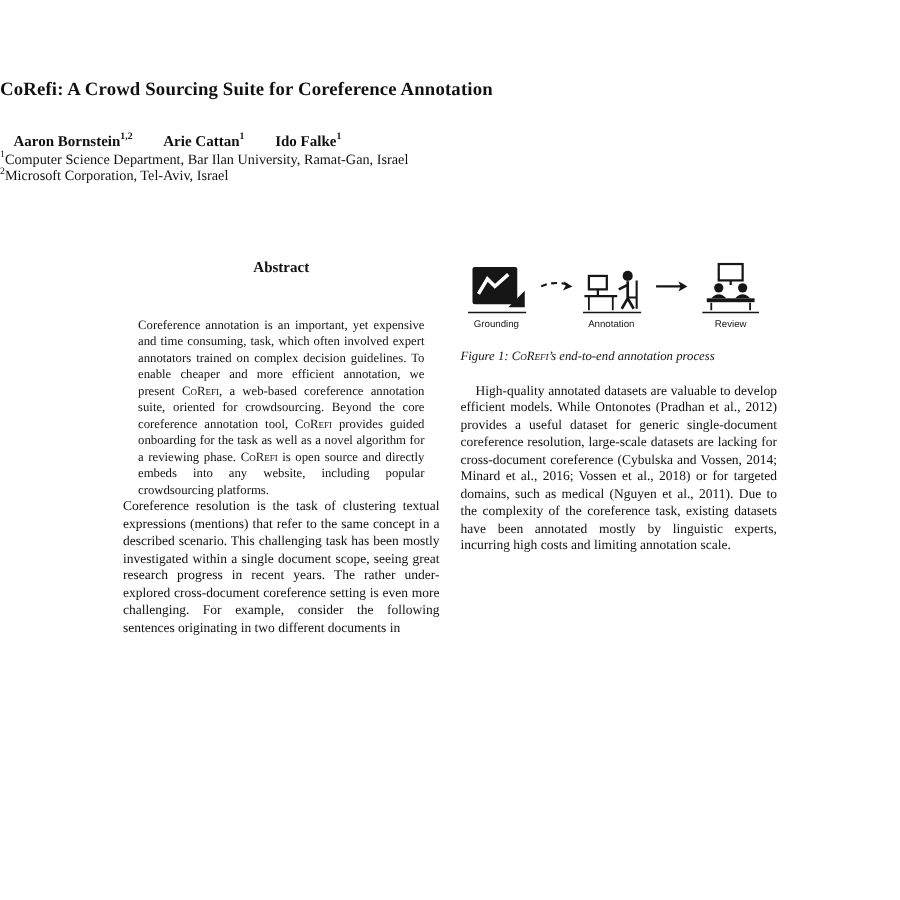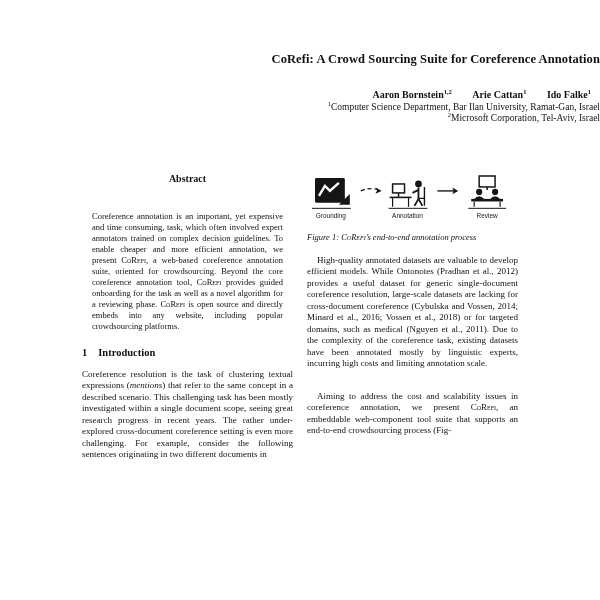--- a/index.html
+++ b/index.html
@@ -2,21 +2,21 @@
 <html><head>
 <meta charset="utf-8">
 <style>
   * { margin:0; padding:0; box-sizing:border-box; }
   html,body { background:#ffffff; }
   .page {
     position:relative; width:600px; height:600px; margin:0 auto;
     background:#fff; overflow:hidden; color:#111;
     font-family:"Liberation Serif","DejaVu Serif",serif;
   }
-  .header { text-align:right; padding-top:52px; }
+  .header { text-align:left; padding-top:52px; }
   .title  { font-size:12.5px; font-weight:bold; letter-spacing:0.1px; }
   .authors { margin-top:22px; font-size:10px; font-weight:bold; }
   .author { margin:0 9px; white-space:nowrap; }
   sup { font-size:6.5px; vertical-align:super; line-height:0; }
   .affil { font-size:9.5px; margin-top:1.5px; }
   .emails {
     margin-top:7px; font-family:"Liberation Mono","DejaVu Sans Mono",monospace;
     font-size:11px; letter-spacing:0.2px;
   }
   .columns { display:flex; gap:14px; padding:0 82px; margin-top:50px; }
@@ -24,21 +24,21 @@
   .abstract { padding:0 10px; }
   .abstract-heading { text-align:center; font-size:10px; font-weight:bold; margin-bottom:25px; }
   .abstract-body { font-size:8.5px; line-height:1.3; }
   .links { font-size:8.5px; line-height:1.35; margin-top:9px; overflow-wrap:anywhere; }
   .section-heading { font-size:10.5px; font-weight:bold; margin:14px 0 9px; text-align:left; }
   .section-heading .num { margin-right:11px; }
   p.para { margin:0; }
   p.para + p.para { margin-top:21px; }
   .indent { text-indent:10px; }
   .sc { font-variant:small-caps; }
-  .i  { font-style:italic; }
+  .i  { }
   .b  { font-weight:bold; }
   .tt { font-family:"Liberation Mono","DejaVu Sans Mono",monospace; font-size:0.94em; }
   figure { margin:2px 0 12px 0; }
   .fig-art { width:100%; display:block; }
   figcaption { font-size:8.5px; margin-top:7px; text-align:left;font-style:italic; }
   svg text { font-family:"Liberation Sans","DejaVu Sans",sans-serif; font-size:6.5px; fill:#161616; }
 </style>
 </head>
 <body>
 
@@ -59,23 +59,20 @@
   </div>
 
   <div class="columns">
 
     <div class="col">
       <div class="abstract">
         <div class="abstract-heading">Abstract</div>
         <p class="abstract-body para"><span>Coreference annotation is an important, yet expensive and time consuming, task, which often involved expert annotators trained on complex decision guidelines. To enable cheaper and more efficient annotation, we present </span><span class="sc">CoRefi</span><span>, a web-based coreference annotation suite, oriented for crowdsourcing. Beyond the core coreference annotation tool, </span><span class="sc">CoRefi</span><span> provides guided onboarding for the task as well as a novel algorithm for a reviewing phase. </span><span class="sc">CoRefi</span><span> is open source and directly embeds into any website, including popular crowdsourcing platforms.</span></p>
       </div>
 
-      <div class="section-heading">
-        <span class="num">1</span><span>Introduction</span>
-      </div>
 
       <p class="para"><span>Coreference resolution is the task of clustering textual expressions (</span><span class="i">mentions</span><span>) that refer to the same concept in a described scenario. This challenging task has been mostly investigated within a single document scope, seeing great research progress in recent years. The rather under-explored cross-document coreference setting is even more challenging. For example, consider the following sentences originating in two different documents in</span></p>
     </div>
 
     <div class="col">
       <figure>
         <svg class="fig-art" viewBox="0 0 212 50" xmlns="http://www.w3.org/2000/svg">
 
           <g>
             <rect x="8" y="3" width="30" height="25" rx="1.5" fill="#161616"></rect>
@@ -119,17 +116,16 @@
             <line x1="168" y1="27" x2="168" y2="32" stroke="#161616" stroke-width="1.2"></line>
             <line x1="194" y1="27" x2="194" y2="32" stroke="#161616" stroke-width="1.2"></line>
             <line x1="162" y1="33.5" x2="200" y2="33.5" stroke="#161616" stroke-width="1"></line>
             <text x="181" y="43" text-anchor="middle">Review</text>
           </g>
         </svg>
         <figcaption><span>Figure 1: </span><span class="sc">CoRefi</span><span>’s end-to-end annotation process</span></figcaption>
       </figure>
 
       <p class="para indent">High-quality annotated datasets are valuable to develop efficient models. While Ontonotes (Pradhan et al., 2012) provides a useful dataset for generic single-document coreference resolution, large-scale datasets are lacking for cross-document coreference (Cybulska and Vossen, 2014; Minard et al., 2016; Vossen et al., 2018) or for targeted domains, such as medical (Nguyen et al., 2011). Due to the complexity of the coreference task, existing datasets have been annotated mostly by linguistic experts, incurring high costs and limiting annotation scale.</p>
-      <p class="para indent"><span>Aiming to address the cost and scalability issues in coreference annotation, we present </span><span class="sc">CoRefi</span><span>, an embeddable web-component tool suite that supports an end-to-end crowdsourcing process (Fig-</span></p>
     </div>
 
   </div>
 </div>
 
 </body></html>

